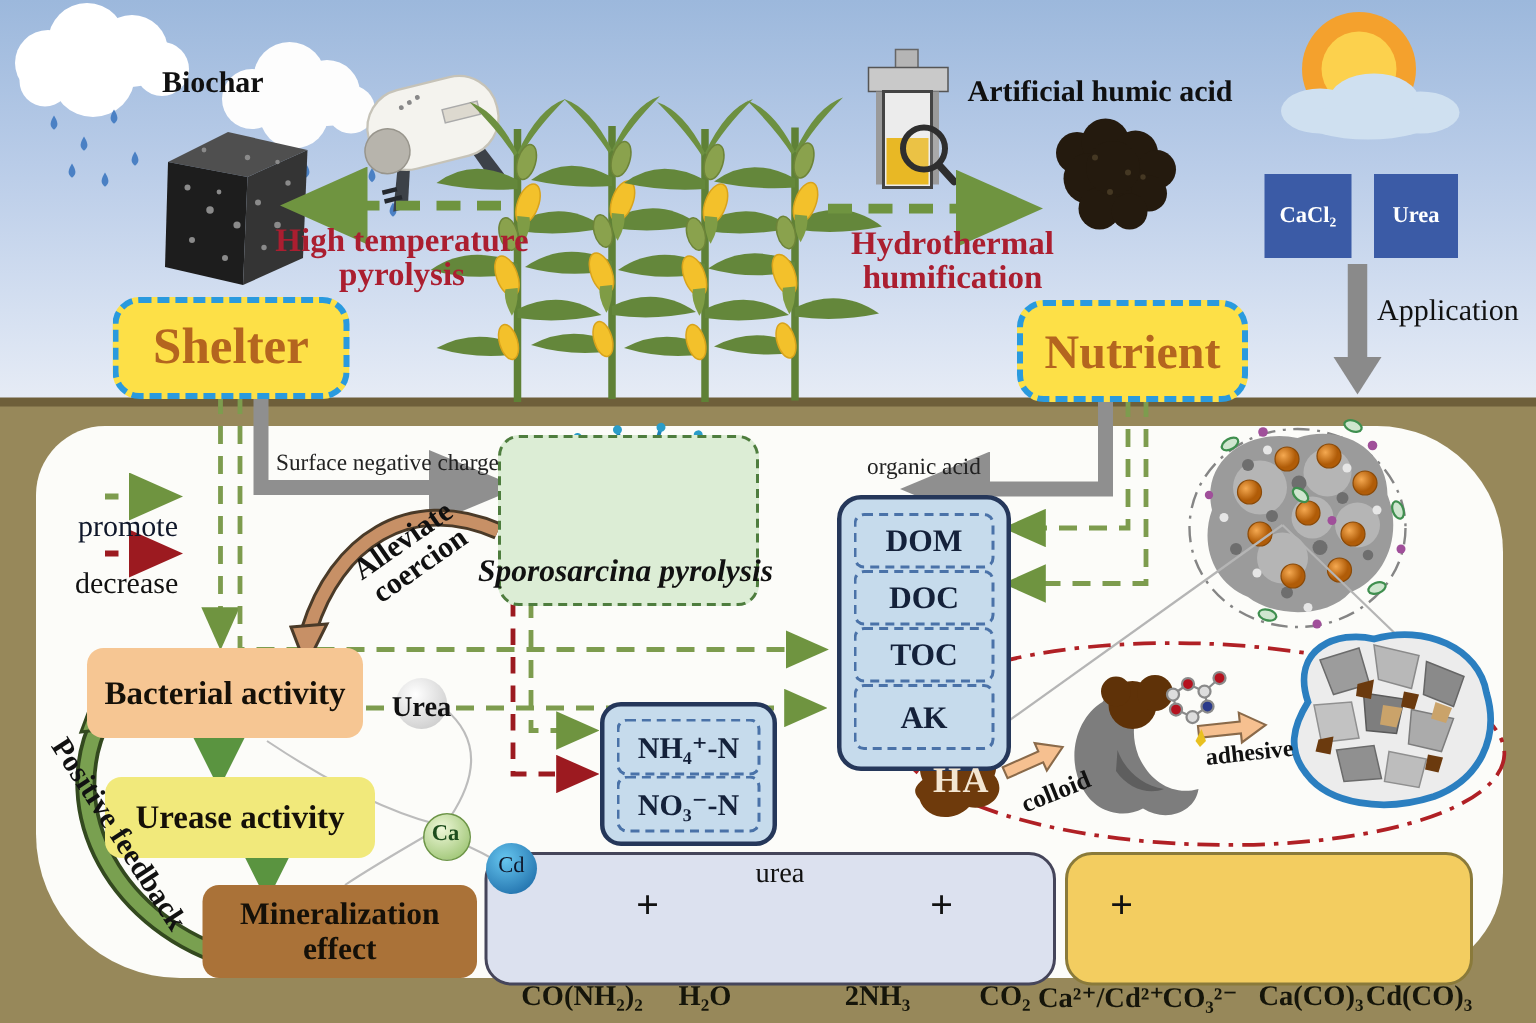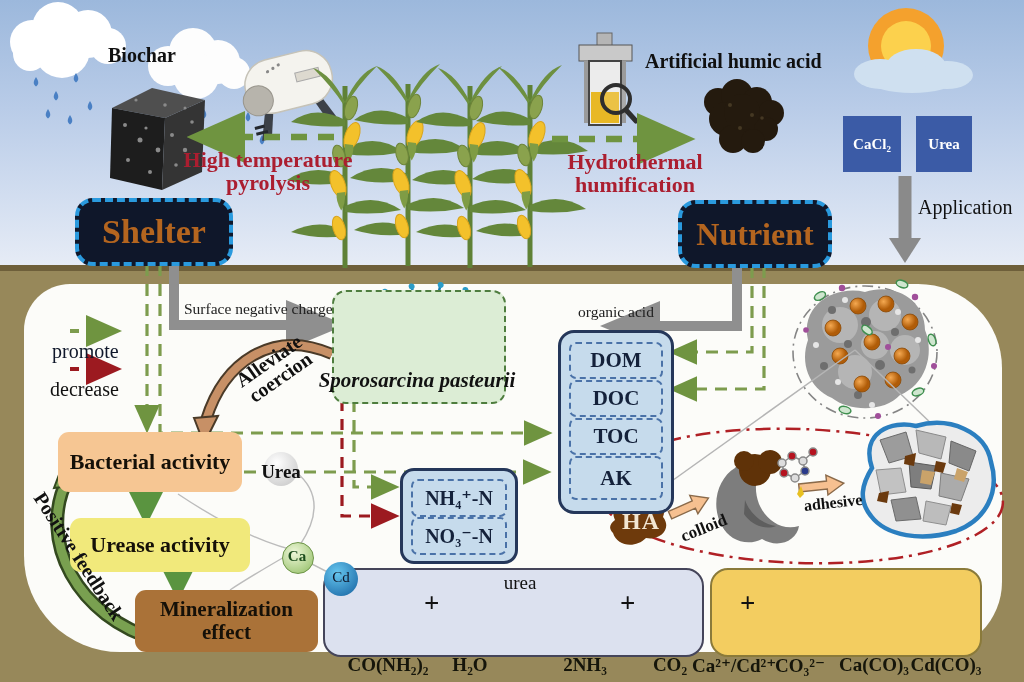--- a/index.html
+++ b/index.html
@@ -9,21 +9,21 @@
   .sky{left:0;top:0;width:1024px;height:272px;
        background:linear-gradient(180deg,#9cb8dc 0%,#b9cce8 40%,#d8e2f2 80%,#e8edf6 100%);}
   .ground{left:0;top:266px;width:1024px;height:416px;background:#97885a;}
   .groundline{left:0;top:265px;width:1024px;height:6px;background:#6e5f3a;}
   .panel{left:24px;top:284px;width:978px;height:368px;background:#fcfcf9;
          border-radius:46px 84px 70px 96px;}
   .preline{white-space:pre-line;}
   .ctr{text-align:center;}
   .blk-label{font-weight:bold;color:#101010;}
   .red-label{font-weight:bold;color:#ab1e30;}
-  .dash-blue{background:#0f172a;border:4px dashed #2a9ade;border-radius:18px;
+  .dash-blue{background:#fde047;border:4px dashed #2a9ade;border-radius:18px;
              display:flex;align-items:center;justify-content:center;}
   .big-word{font-weight:bold;color:#b4651f;}
   .bluebox{background:#3b5ba6;color:#fff;font-weight:bold;display:flex;
            align-items:center;justify-content:center;border-radius:0;}
   .stackbox{background:#c6dbec;border:3px solid #25375a;border-radius:16px;}
   .innerdash{border:2px dashed #4a72a8;border-radius:7px;display:flex;
              align-items:center;justify-content:center;font-weight:bold;color:#14213a;}
   .flowbox{border-radius:11px;display:flex;align-items:center;justify-content:center;
            font-weight:bold;color:#151008;text-align:center;}
   .sphere{border-radius:50%;}
@@ -548,21 +548,21 @@
   <div class="abs bluebox" style="left:916px;top:116px;width:56px;height:56px;font-size:15px">Urea</div>
   <div class="abs" style="left:918px;top:196px;font-size:20px;color:#111">Application</div>
 
   <div class="abs" style="left:52px;top:340px;font-size:20px;color:#0f172a">promote</div>
   <div class="abs" style="left:50px;top:378px;font-size:20px;color:#111">decrease</div>
 
   <div class="abs" style="left:184px;top:300px;font-size:15.5px;color:#222">Surface negative charge</div>
   <div class="abs" style="left:578px;top:303px;font-size:15.5px;color:#222">organic acid</div>
 
   <div class="abs" style="left:332px;top:290px;width:170px;height:110px;background:#dcedd5;border:2.5px dashed #4e7d3e;border-radius:14px;"></div>
-  <div class="abs ctr" style="left:302px;top:368px;width:230px;font-size:21px;font-weight:bold;font-style:italic;color:#111">Sporosarcina pasteurii</div>
+  <div class="abs ctr" style="left:302px;top:368px;width:230px;font-size:21px;font-weight:bold;font-style:italic;color:#111">Sporosarcina pyrolysis</div>
 
   <div class="abs preline ctr rot blk-label" style="left:232px;top:374px;font-size:20px;line-height:1.0;transform:rotate(-35deg)">Alleviate
 coercion</div>
 
   <div class="abs stackbox" style="left:558px;top:330px;width:110px;height:178px">
     <div class="innerdash" style="position:absolute;left:8px;top:9px;width:90px;height:33px;font-size:21px">DOM</div>
     <div class="innerdash" style="position:absolute;left:8px;top:47px;width:90px;height:33px;font-size:21px">DOC</div>
     <div class="innerdash" style="position:absolute;left:8px;top:85px;width:90px;height:33px;font-size:21px">TOC</div>
     <div class="innerdash" style="position:absolute;left:8px;top:123px;width:90px;height:40px;font-size:21px">AK</div>
   </div>

